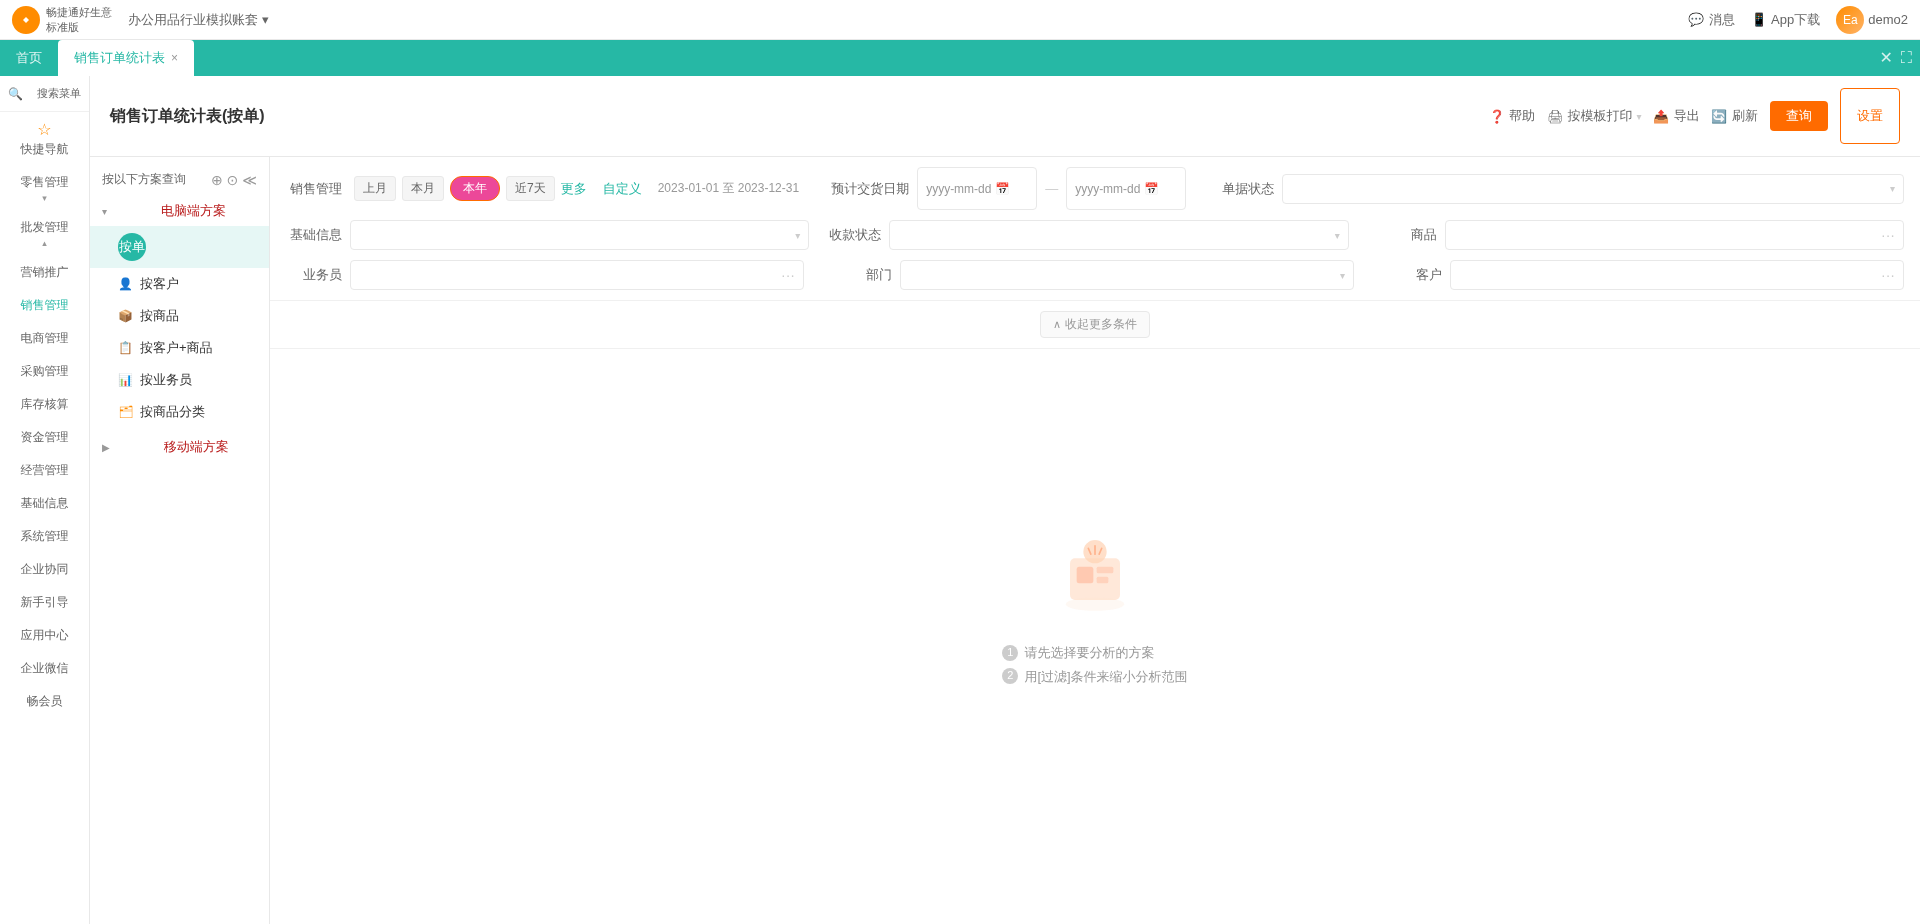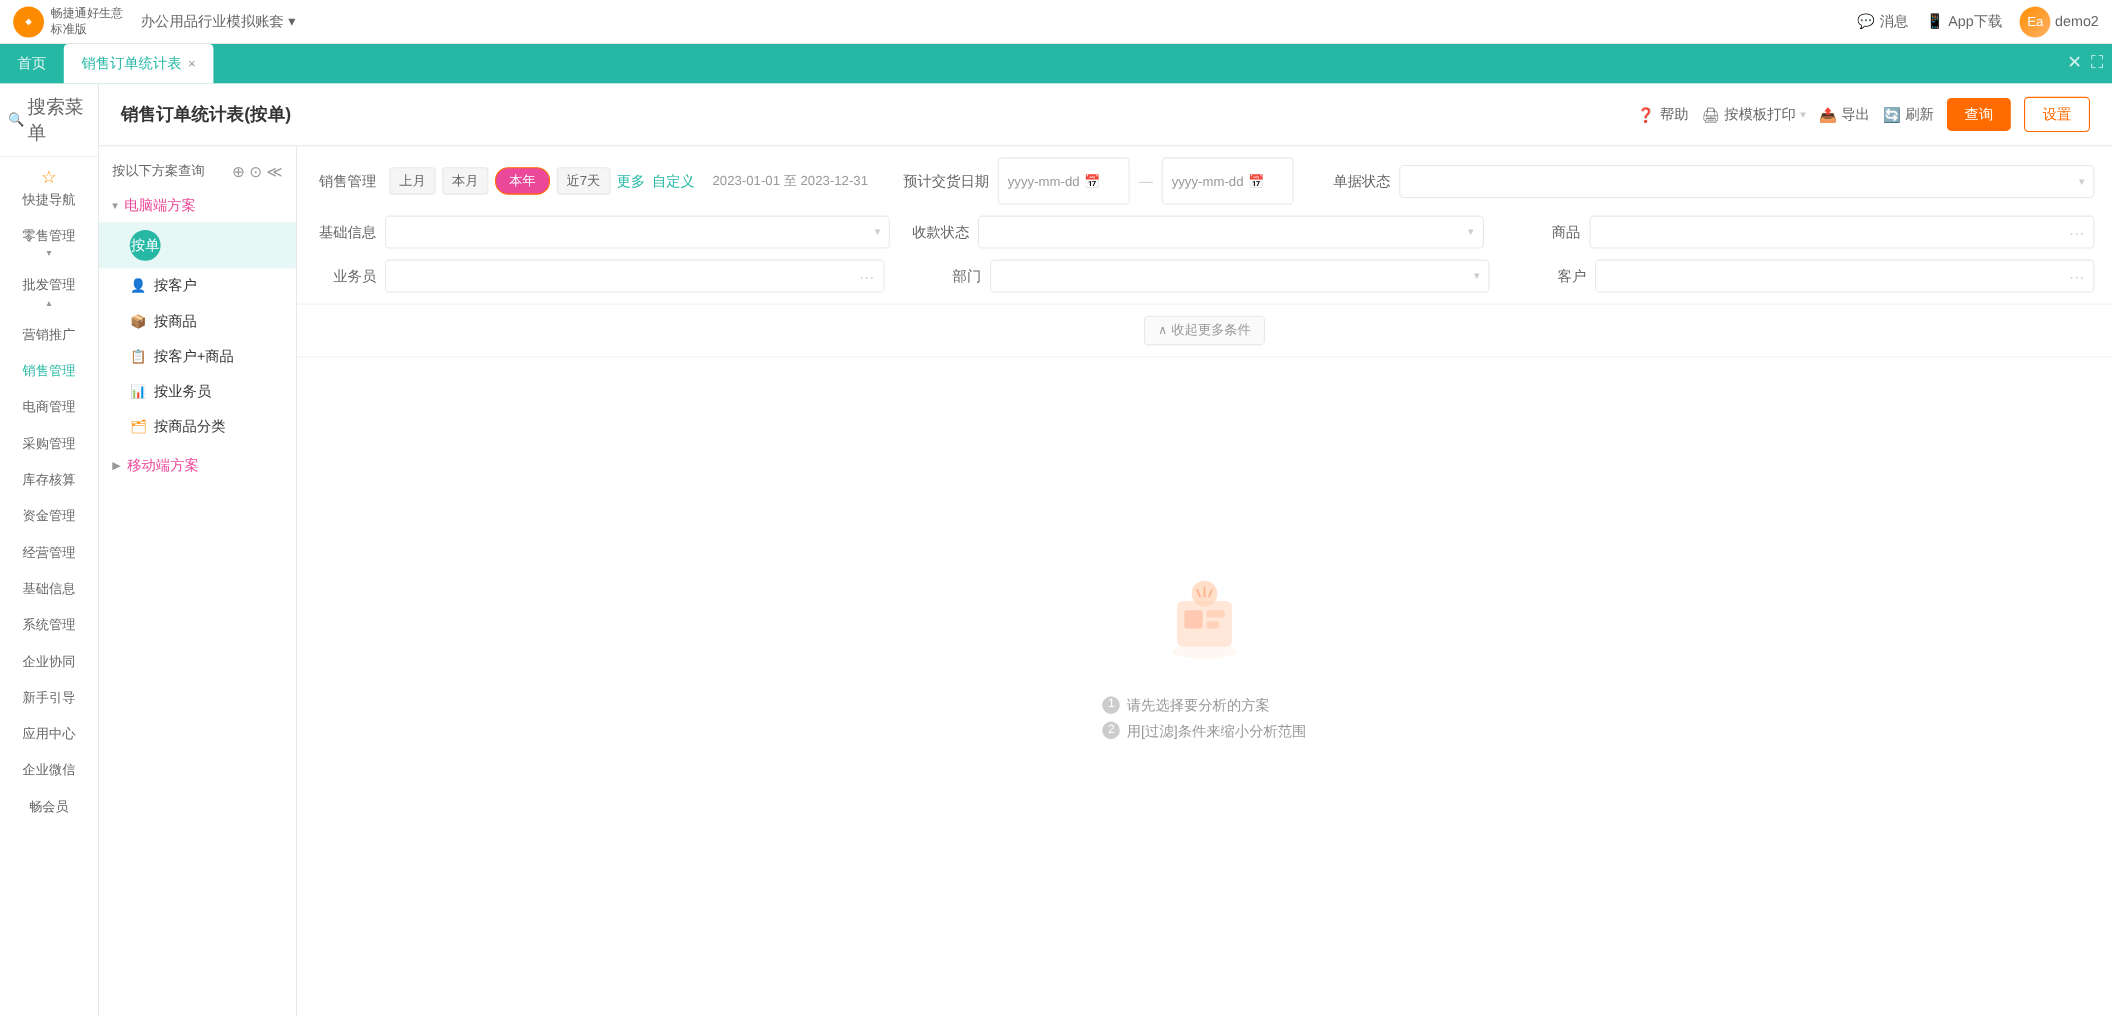--- a/index.html
+++ b/index.html
@@ -205,21 +205,21 @@
       background: #ff6b00;
       color: #fff;
       padding: 6px 16px;
       border-radius: 4px;
       border: none;
       cursor: pointer;
     }
     .header-action-btn.secondary {
       background: #fff;
       color: #ff6b00;
-      padding: 6px 16px;
+      padding: 18px 16px;
       border-radius: 4px;
       border: 1px solid #ff6b00;
       cursor: pointer;
     }
 
     
     .content-body {
       display: flex;
       flex: 1;
       overflow: hidden;
@@ -262,21 +262,22 @@
       gap: 6px;
       padding: 6px 12px;
       cursor: pointer;
     }
     .scheme-section-arrow {
       color: #999;
       font-size: 10px;
     }
     .scheme-section-label {
       font-size: 13px;
-      color: #ec4899;
+      color: #b91c1c;
+      margin-left: 48px;
     }
     .scheme-item {
       display: flex;
       align-items: center;
       gap: 6px;
       padding: 7px 12px 7px 28px;
       cursor: pointer;
       font-size: 13px;
       color: #333;
     }
@@ -512,21 +513,21 @@
     <span class="tab-control-btn">✕</span>
     <span class="tab-control-btn">⛶</span>
   </div>
 </div>
 
 <div class="main-layout">
 
   <div class="sidebar">
     <div class="sidebar-search">
       <span>🔍</span>
-      <span style="font-size:17px;margin-left:2px;">搜索菜单</span>
+      <span style="font-size:11px;margin-left:14px;">搜索菜单</span>
     </div>
     <div class="sidebar-item">
       <span style="font-size:16px;color:#ff8c00;">☆</span>
       <span class="sidebar-label">快捷导航</span>
     </div>
 
     <div class="sidebar-item has-arrow" style="display:flex;flex-direction:column;align-items:center;">
       <span class="sidebar-label">零售管理</span>
       <span style="font-size:9px;color:#999;">▾</span>
     </div>
@@ -680,21 +681,21 @@
                 </div>
                 <div class="date-quick-btn active">
                   <span>本年</span>
                 </div>
                 <div class="date-quick-btn">
                   <span>近7天</span>
                 </div>
                 <div class="filter-more-btn">
                   <span>更多</span>
                 </div>
-                <div class="filter-more-btn" style="margin-left:0;">
+                <div class="filter-more-btn" style="margin-left:10px;">
                   <span>自定义</span>
                 </div>
               </div>
             </div>
             <div style="color:#999;font-size:12px;white-space:nowrap;">2023-01-01 至 2023-12-31</div>
 
             <div class="filter-cell" style="flex:none;margin-left:16px;">
               <span class="filter-cell-label">预计交货日期</span>
               <div class="date-input">
                 <span class="placeholder">yyyy-mm-dd</span>

